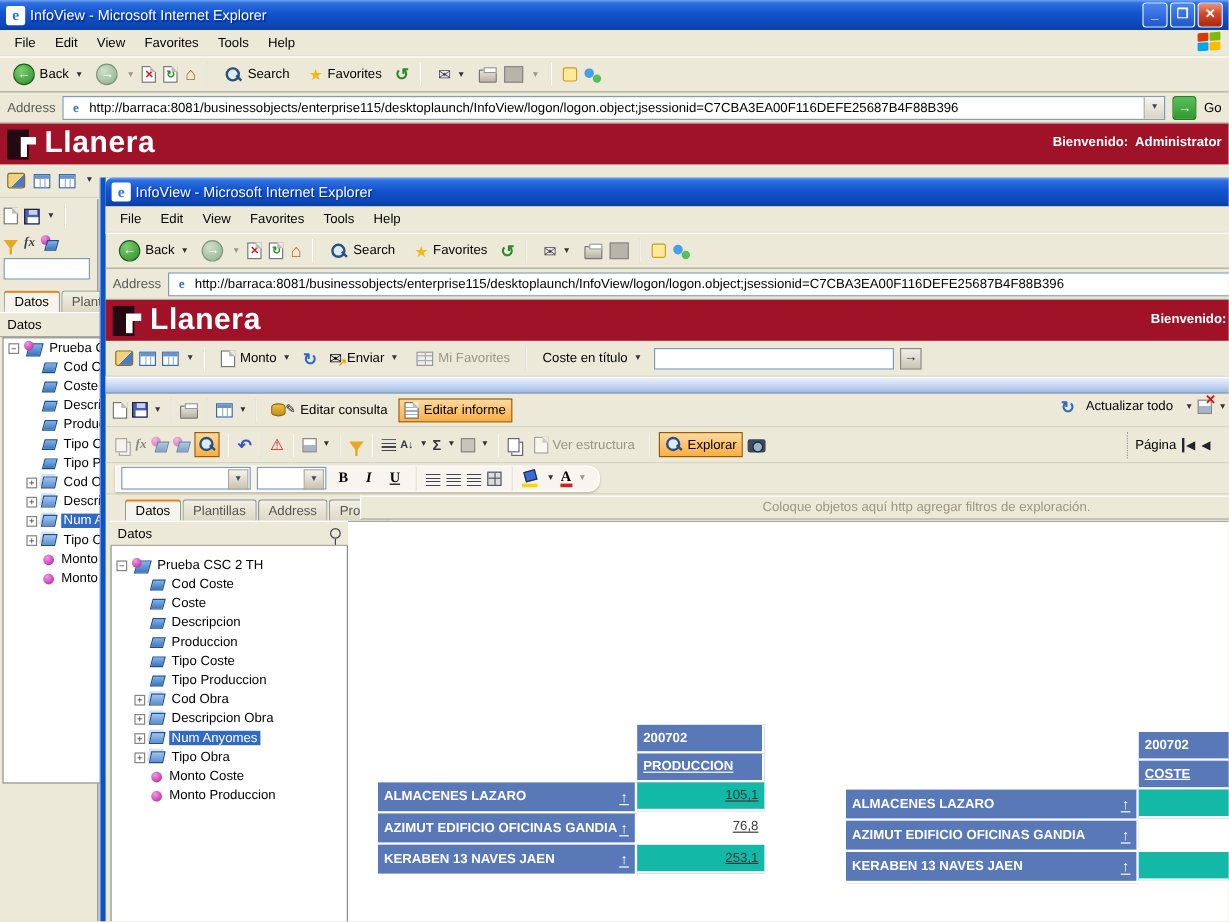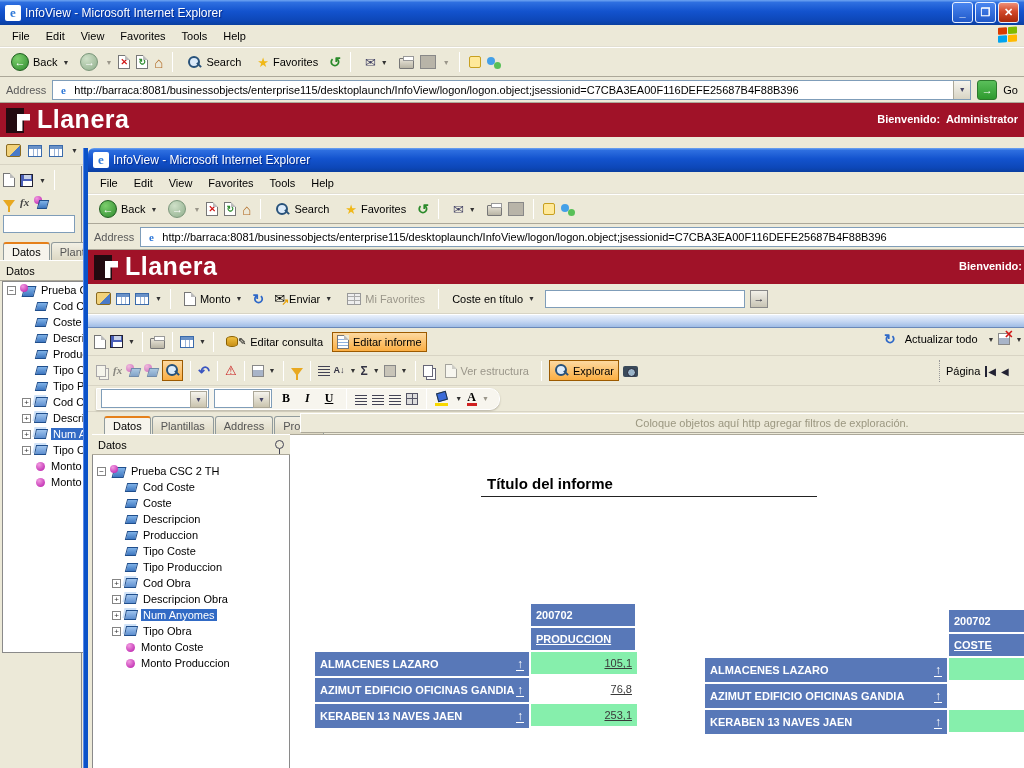--- a/index.html
+++ b/index.html
@@ -161,21 +161,21 @@
   .xtab{position:absolute;display:grid}
   .xtab .hcell{background:#5878B8;color:#fff;font-weight:bold;display:flex;align-items:center;padding:0 5px;
     border-bottom:2px solid #fff;border-right:2px solid #fff;height:24px}
   .xtab .hcell .ul{text-decoration:underline}
   .xtab .blank{background:transparent;border:none}
   .xtab .lcell{background:#5878B8;color:#fff;font-weight:bold;display:flex;align-items:center;padding:12px 5px;
     border-bottom:2px solid #fff;border-right:2px solid #fff;height:24px;justify-content:space-between;white-space:nowrap;overflow:hidden}
   .xtab .drill{color:#fff;font-weight:bold;font-size:12px;border-bottom:1px solid #fff;line-height:1;padding:0 1px}
   .xtab .vcell{display:flex;align-items:center;justify-content:flex-end;padding:0 5px;height:24px;border-bottom:2px solid #fff}
   .xtab .vcell span{text-decoration:underline;color:#3A3A3A}
-  .xtab .alt{background:#86efac}
+  .xtab .alt{background:#14b8a6}
   .xtab .wht{background:#fff}
 
   .pagenav{position:absolute;left:851px;top:4px;display:flex;align-items:center;gap:5px;border-left:1px dotted #999;padding-left:6px;height:22px}
   .pagenav .pg{font-size:10px;color:#223}
   .pagenav .pg.first{border-left:2px solid #223;padding-left:1px}
   .updgrp{position:absolute;left:796px;top:2px;display:flex;align-items:center;gap:4px}
   .i-refresh2{color:#2E68C8;font-weight:bold;font-size:14px}
 </style>
 </head>
 <body>
@@ -655,21 +655,20 @@
             </div>
           <div class="trow">
               <span class="ind2"></span>
               <span class="sph"></span>
               <span class="lbl">Monto Produccion</span>
             </div>
         </div>
       </div>
 
       <div class="canvas">
-        <div class="rtitle">Título del informe</div>
 
         <div class="xtab" style="left:25px;top:169px;grid-template-columns:216px 106px">
           <div class="blank"></div>
           <div class="hcell">200702</div>
           <div class="blank"></div>
           <div class="hcell">
               <span class="ul">PRODUCCION</span>
             </div>
 
           <div class="lcell">

